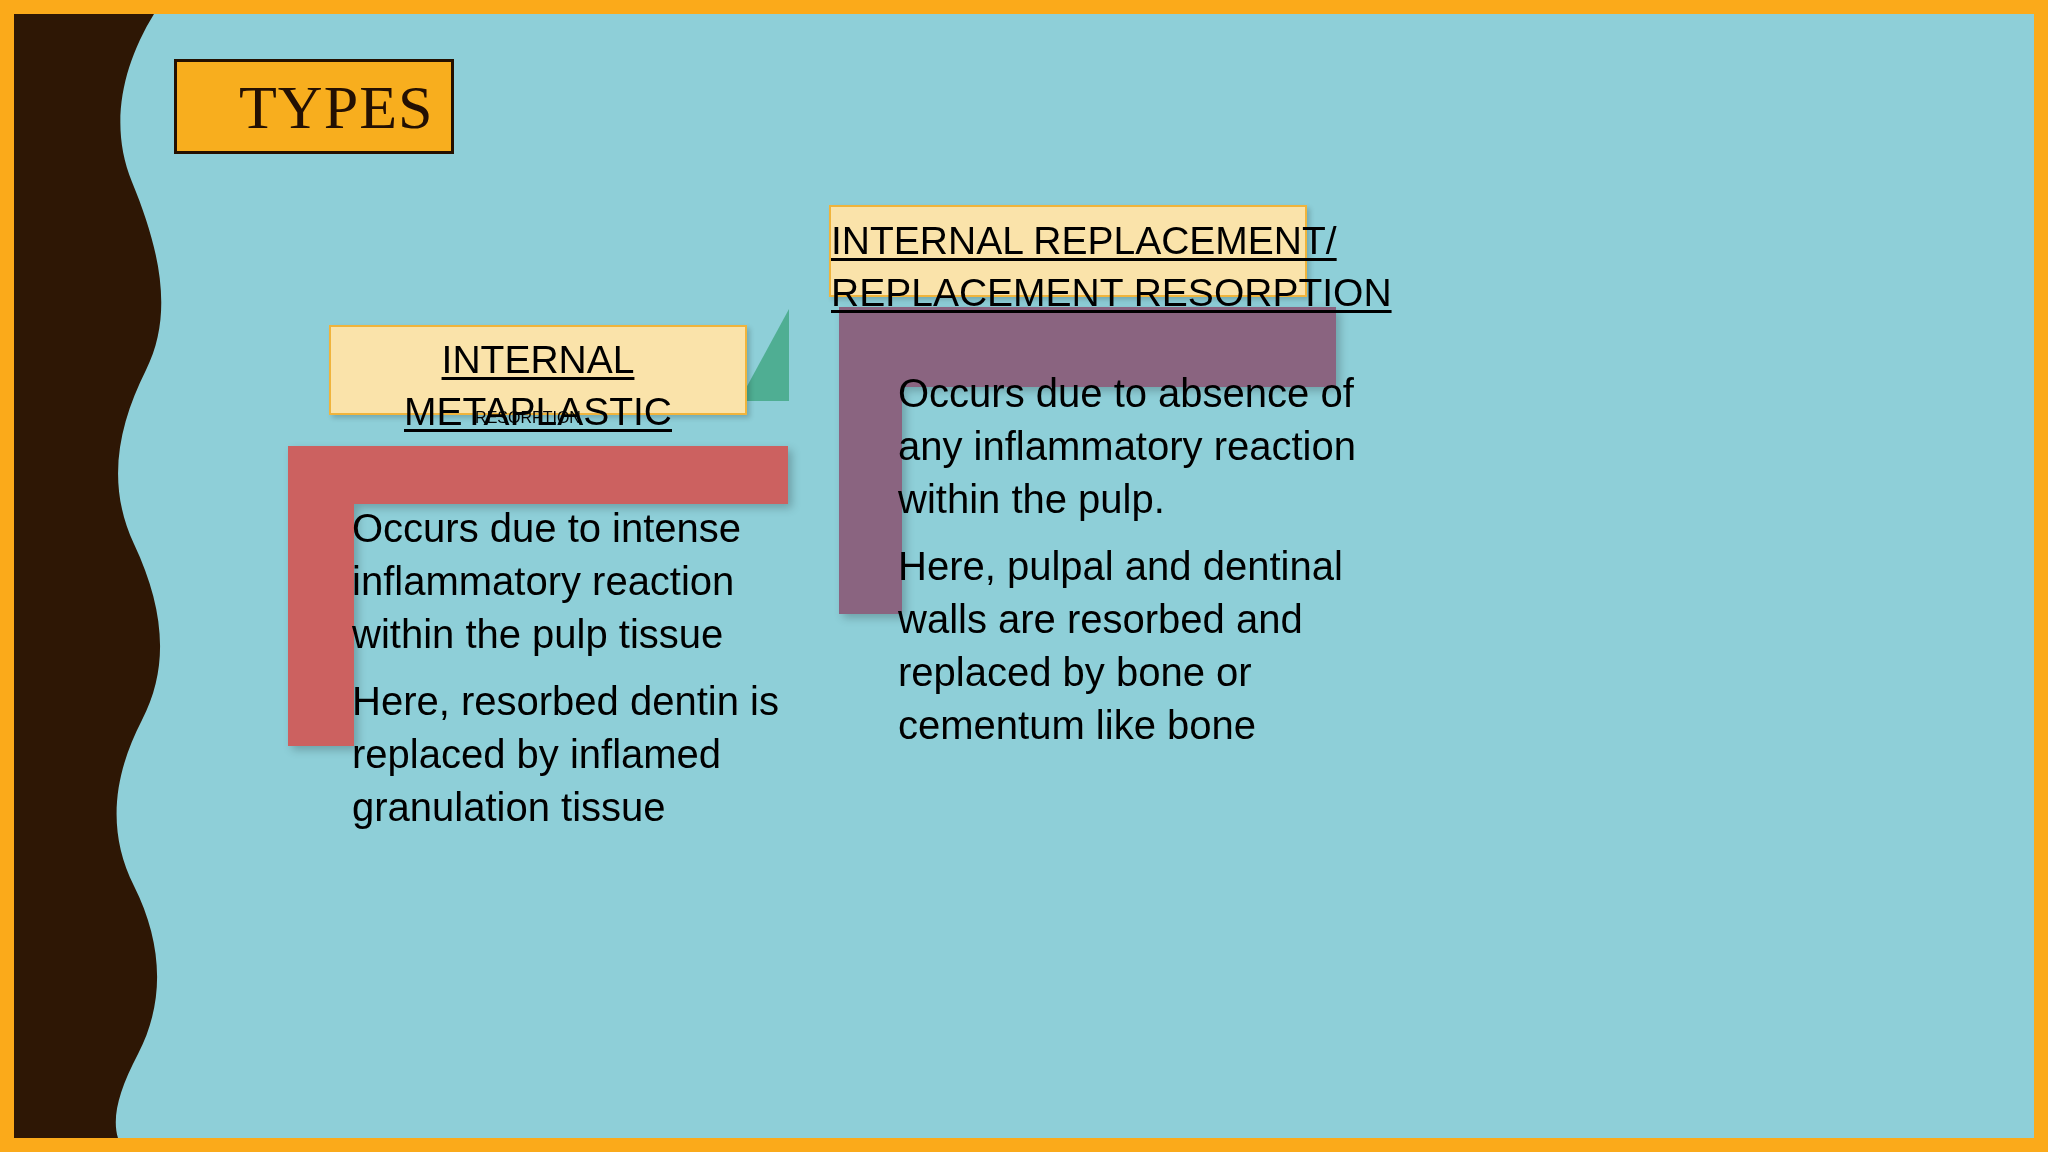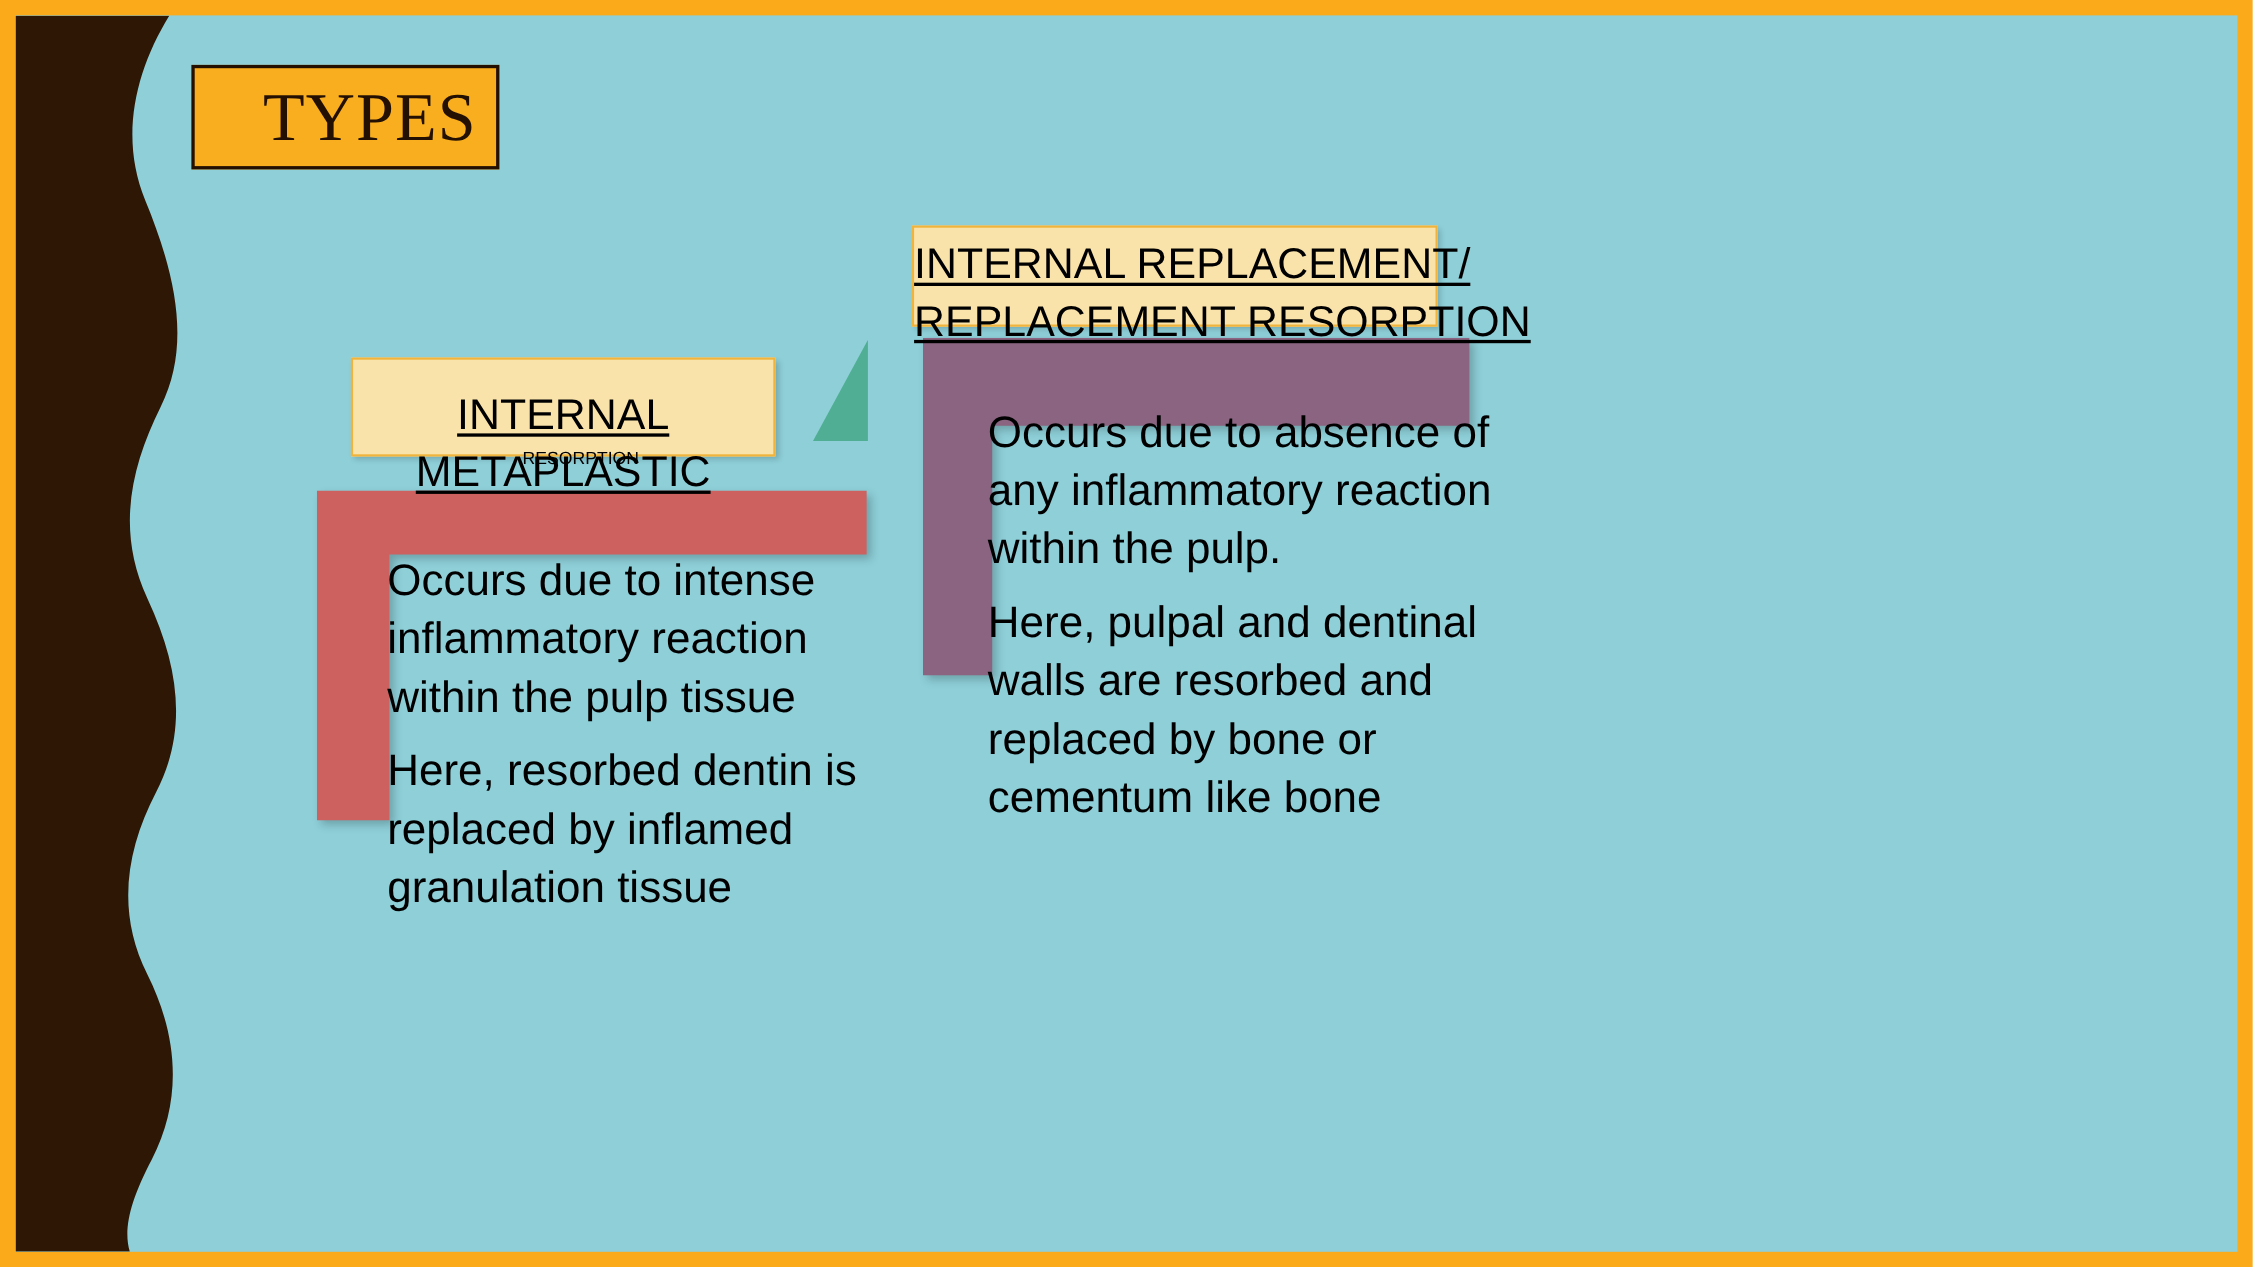--- a/index.html
+++ b/index.html
@@ -104,25 +104,25 @@
   }
   #callout-right {
     left: 815px;
     top: 176px;
     width: 478px;
     height: 92px;
     padding-top: 8px;
     margin-top: 15px;
   }
   #callout-left {
-    left: 305px;
+    left: 315px;
     top: 311px;
-    width: 386px;
+    width: 418px;
     height: 90px;
-    padding-top: 25px;
+    padding-top: 7px;
   }
   
   #callout-left-overflow {
     position: absolute;
     left: 305px;
     top: 395px;
     width: 418px;
     text-align: center;
     color: #000000;
   }

